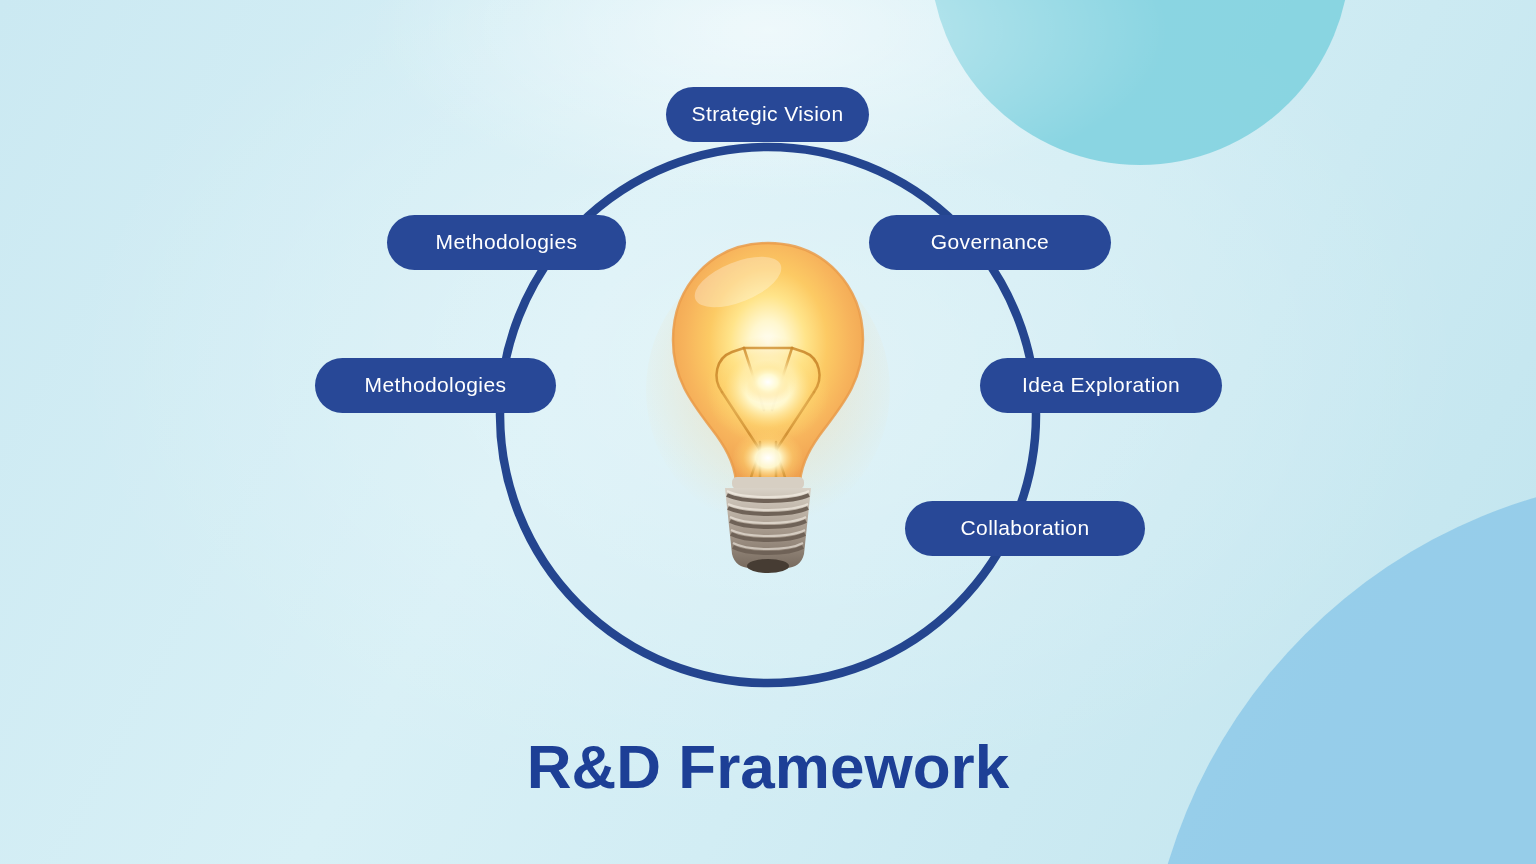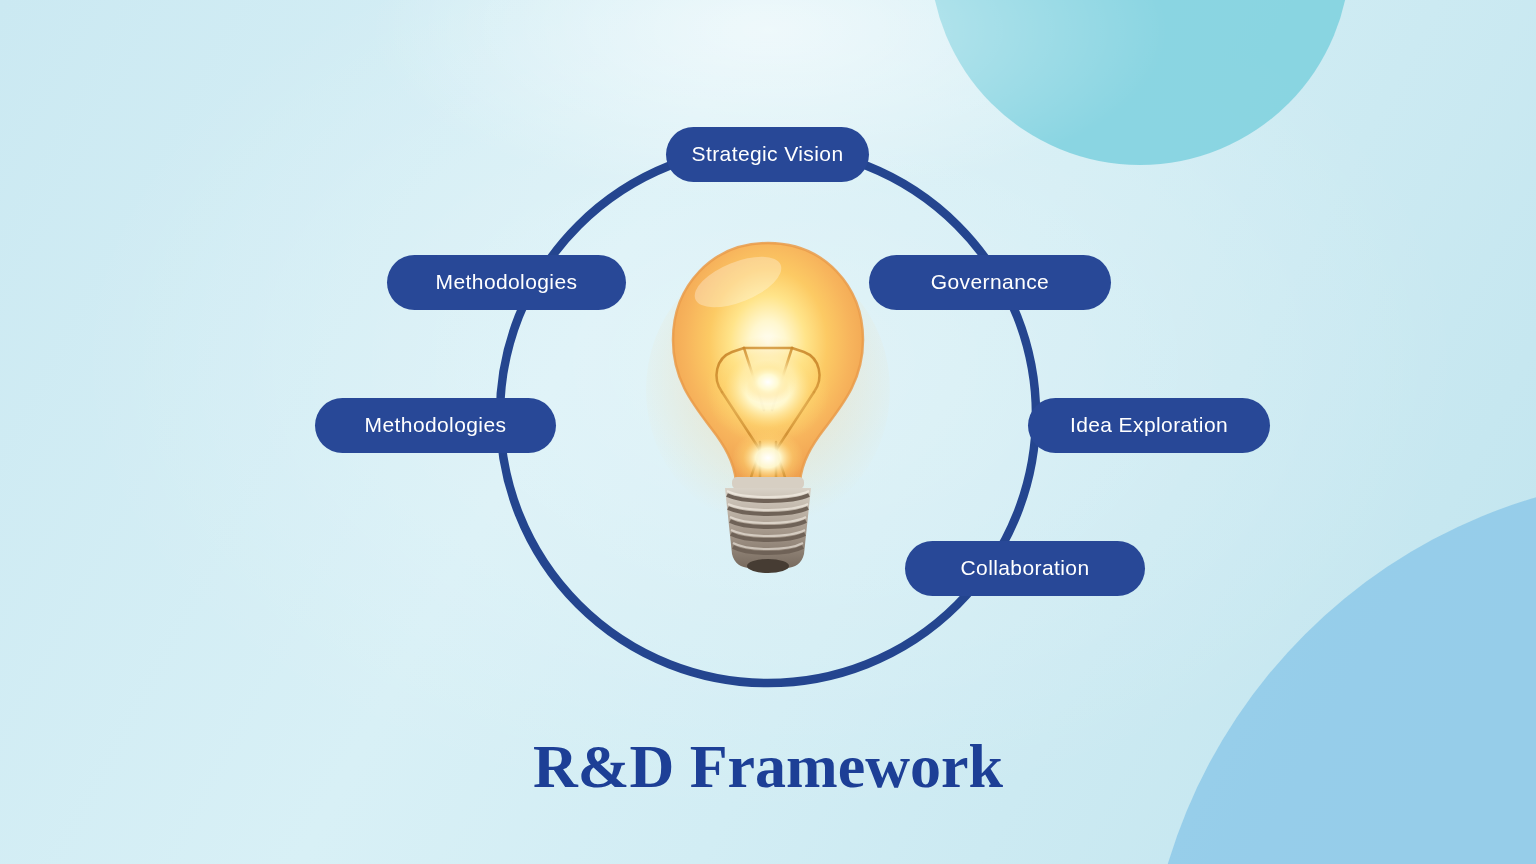--- a/index.html
+++ b/index.html
@@ -14,34 +14,34 @@
   .blob-tr { width:420px; height:420px; left:930px; top:-255px; background:#83d2e0; opacity:0.92; }
   .blob-br { width:1090px; height:1090px; left:1145px; top:475px; background:#90c9e8; opacity:0.88; }
   .beam {
     position:absolute; left:368px; top:-140px; width:800px; height:340px;
     background:radial-gradient(closest-side, rgba(255,255,255,0.55), rgba(255,255,255,0));
   }
   .ring-svg { position:absolute; left:0; top:0; width:1536px; height:864px; }
   .pill {
     position:absolute; height:55px; display:flex; align-items:center; justify-content:center;
     background:#284897; border-radius:28px; color:#ffffff;
-    font-size:21px; letter-spacing:0.4px; font-weight:400;margin-top:40px;
+    font-size:21px; letter-spacing:0.4px; font-weight:400;
   }
   .pill span { transform:translateY(-1px); }
   .p-strategic   { left:666px; top:87px;  width:203px; }
   .p-meth-ul     { left:387px; top:215px; width:239px; }
   .p-governance  { left:869px; top:215px; width:242px; }
   .p-meth-l      { left:315px; top:358px; width:241px; }
-  .p-idea        { left:1028px; top:358px; width:242px; }
+  .p-idea        { left:980px; top:358px; width:242px; }
   .p-measuring   { left:384px; top:501px; width:241px; }
   .p-collab      { left:905px; top:501px; width:240px;justify-content:center; }
   .bulb-svg { position:absolute; left:646px; top:240px; width:244px; height:335px; }
   .title {
     position:absolute; left:0; top:731px; width:1536px; text-align:center;
-    font-family:Liberation Serif, serif; font-weight:800; font-size:62px;
+    font-family:Liberation Sans, sans-serif; font-weight:800; font-size:62px;
     color:#1d3f96; letter-spacing:0px;
   }
 </style>
 </head>
 <body>
 
 <div class="canvas">
 
   <div class="blob blob-tr"></div>
   <div class="blob blob-br"></div>

